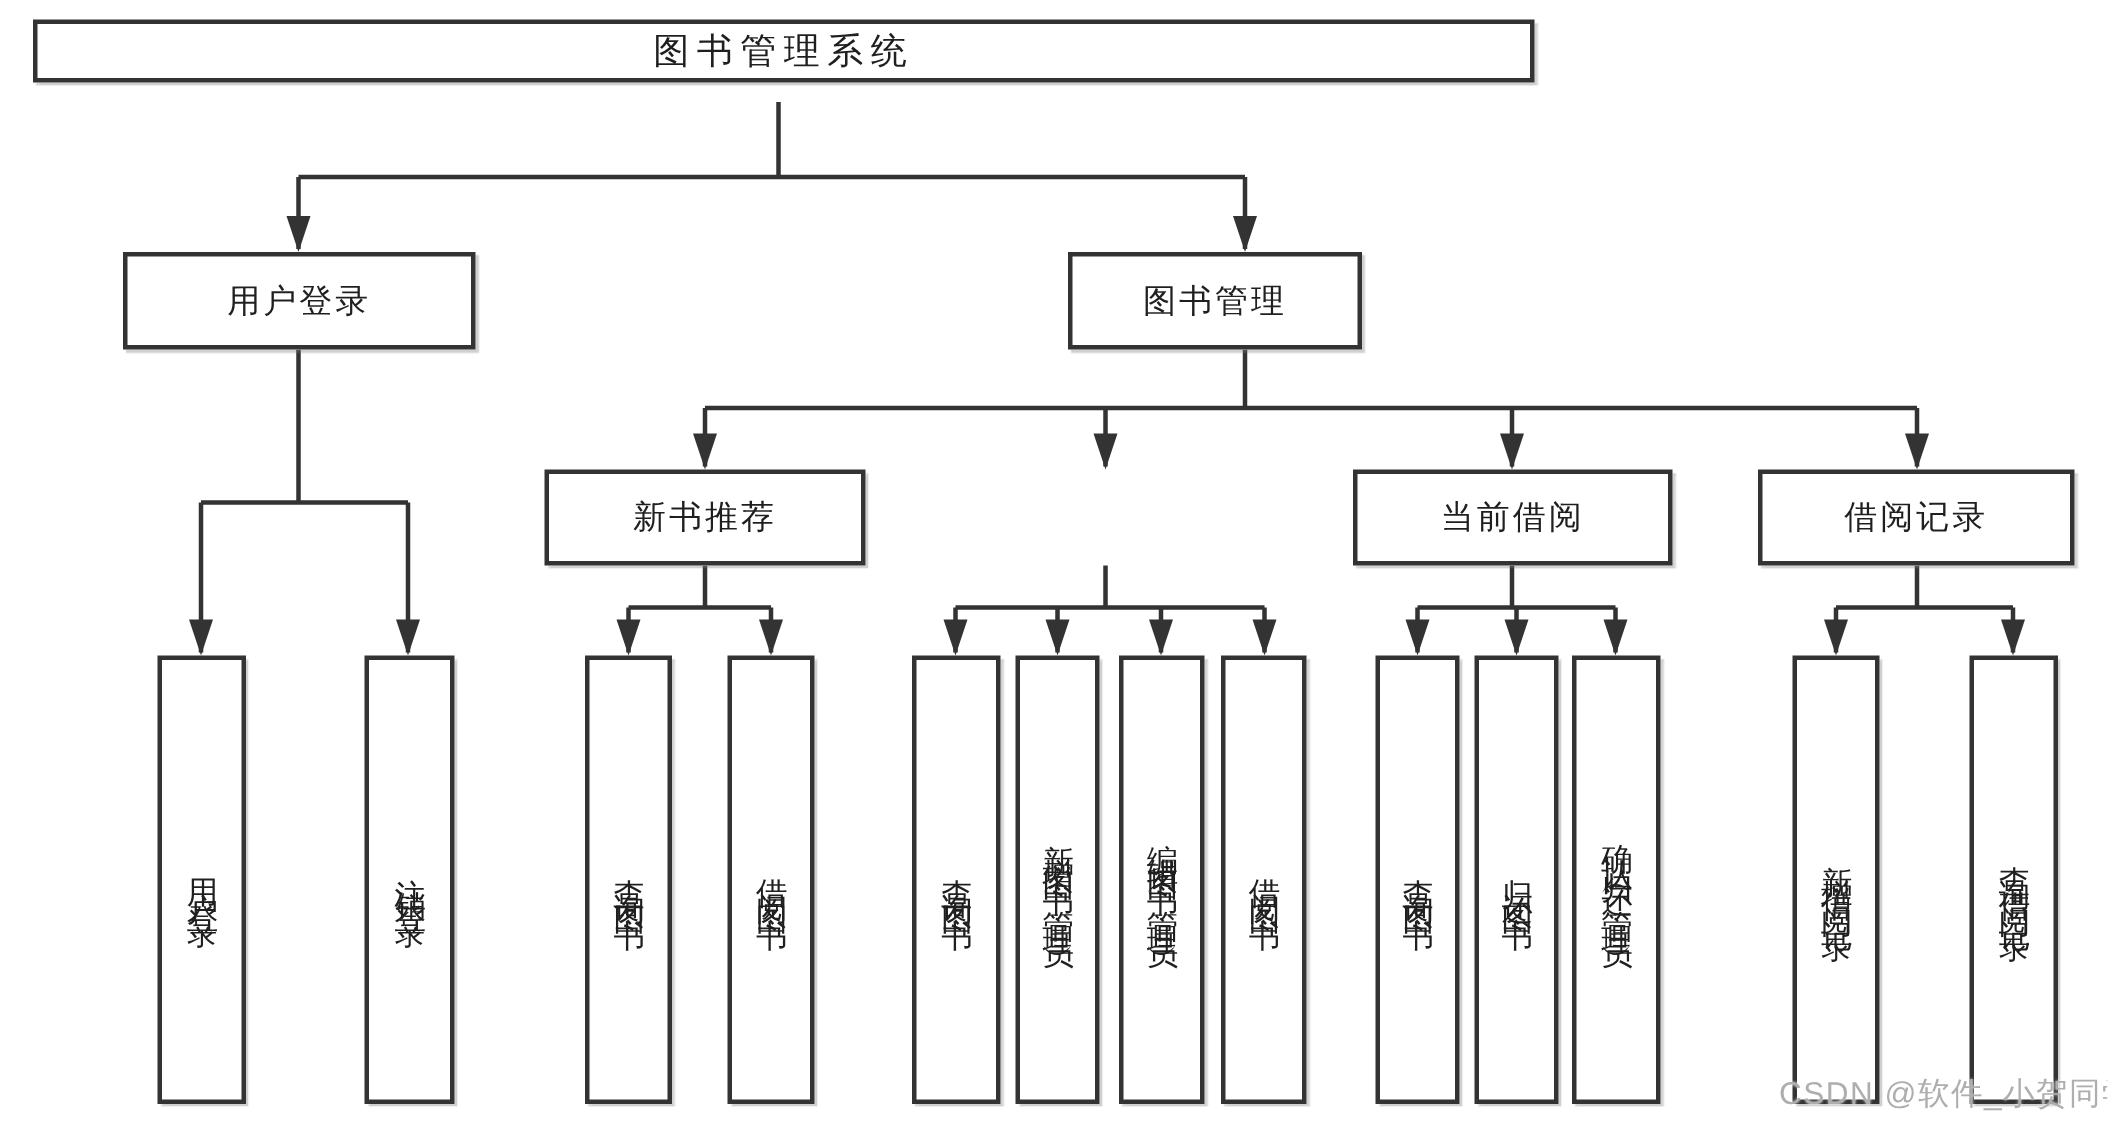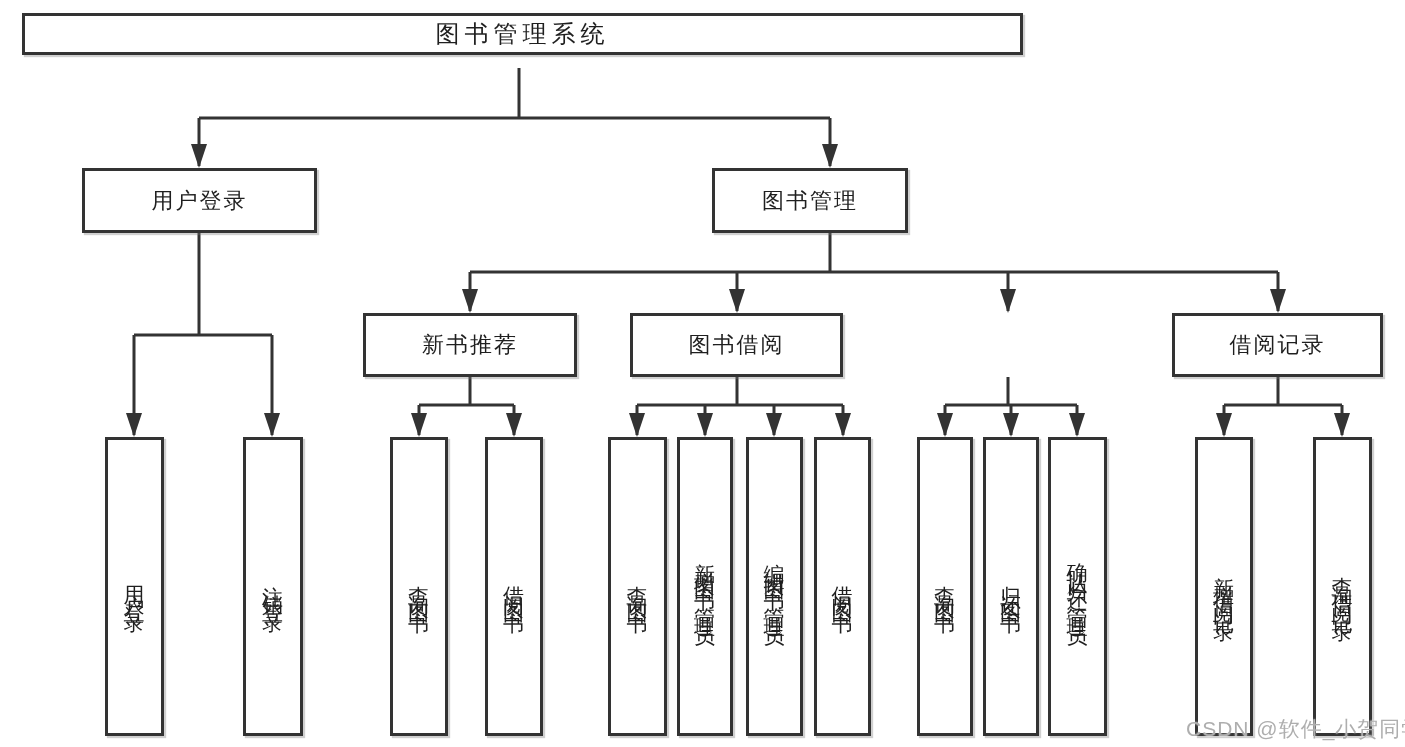--- a/index.html
+++ b/index.html
@@ -95,22 +95,22 @@
   <div class="box" style="left:82px;top:168px;width:235px;height:65px">
     <span>用户登录</span>
   </div>
   <div class="box" style="left:712px;top:168px;width:196px;height:65px">
     <span>图书管理</span>
   </div>
 
   <div class="box" style="left:363px;top:313px;width:214px;height:64px">
     <span>新书推荐</span>
   </div>
-  <div class="box" style="left:630px;top:313px;width:213px;height:64px">
-    <span>图书借阅</span>
+  <div class="box" style="left:902px;top:313px;width:213px;height:64px">
+    <span>当前借阅</span>
   </div>
   <div class="box" style="left:1172px;top:313px;width:211px;height:64px">
     <span>借阅记录</span>
   </div>
 
   <div class="box v" style="left:105px;top:437px;width:59px;height:299px">
     <span>用户登录</span>
   </div>
   <div class="box v" style="left:243px;top:437px;width:60px;height:299px">
     <span>注销登录</span>

